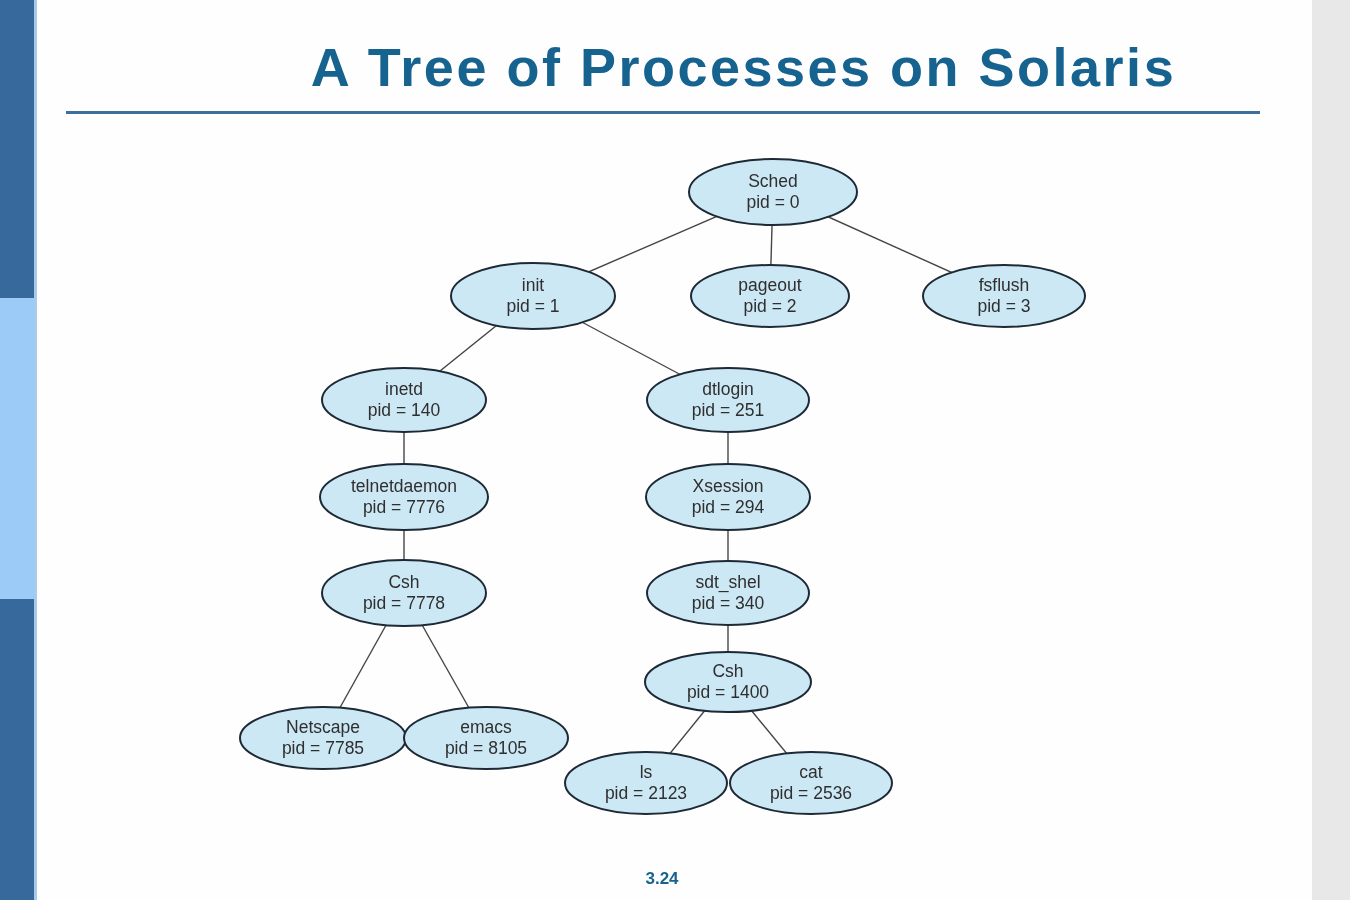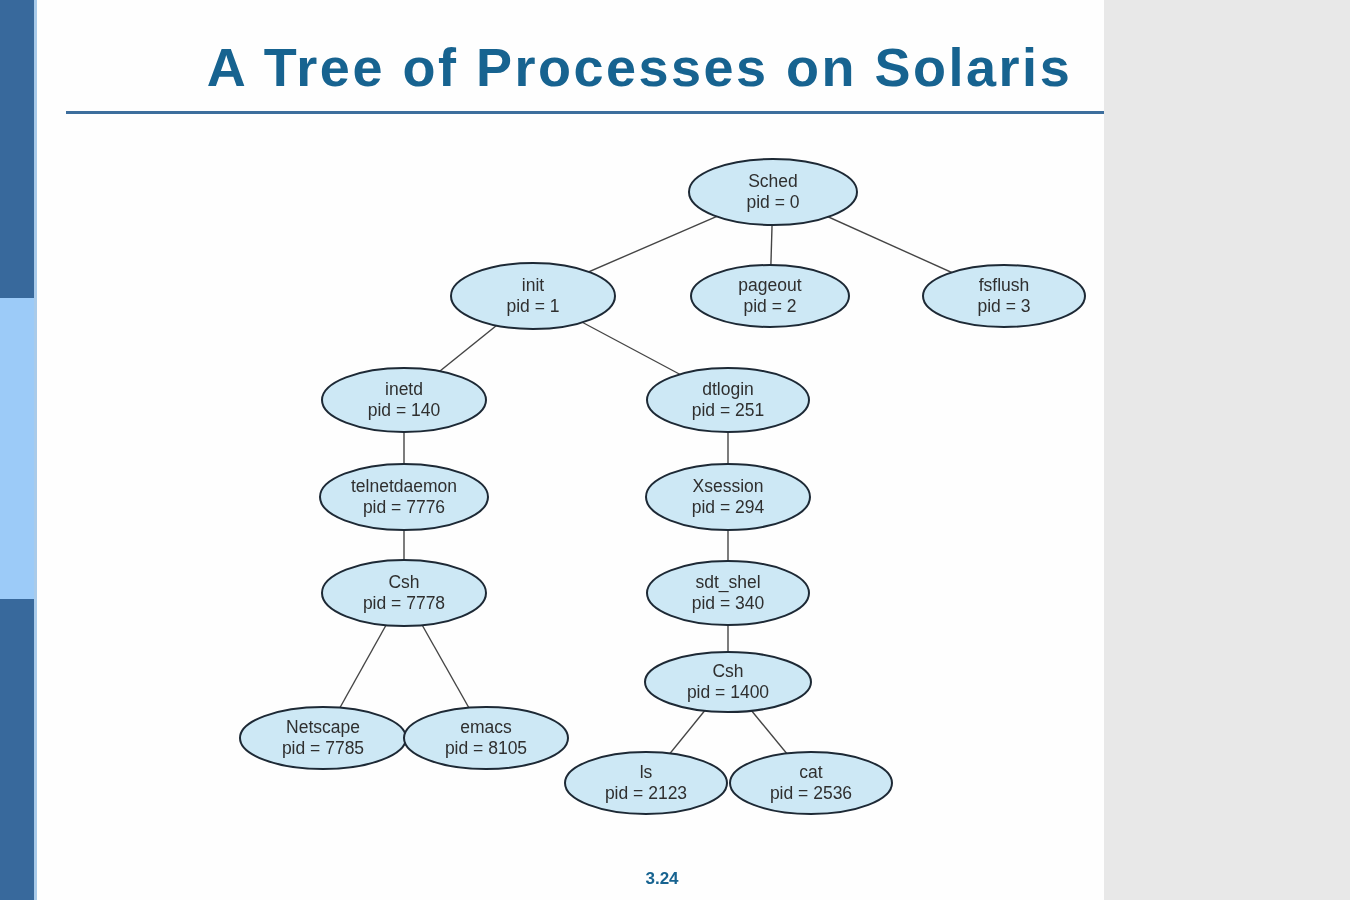--- a/index.html
+++ b/index.html
@@ -1,19 +1,19 @@
 <!DOCTYPE html>
 <html style="--background: #fefefe; --title: #176390; --rule: #3d6e9d; --sidebar-dark: #38699c; --sidebar-light: #9ccbf8; --sidebar-edge: #a9cbea; --node-fill: #cde8f5; --node-border: #1d2935; --node-text: #2f2f2f; --edge: #454545;"><head>
 <meta charset="utf-8">
 <style>
   html, body { margin: 0; padding: 0; }
   body { background: #e8e8e8; }
   .page {
     position: relative;
-    width: 1104px;
+    width: 1312px;
     height: 900px;
     background: var(--background, #fefefe);
     overflow: hidden;
     font-family: "Liberation Sans", sans-serif;
   }
   .sidebar-seg { position: absolute; left: 0; width: 34px; }
   .sidebar-dark-top    { top: 0;     height: 298px; background: var(--sidebar-dark, #38699c); }
   .sidebar-light-mid   { top: 298px; height: 301px; background: var(--sidebar-light, #9ccbf8); }
   .sidebar-dark-bottom { top: 599px; height: 301px; background: var(--sidebar-dark, #38699c); }
   .sidebar-edge { position: absolute; left: 34px; top: 0; width: 3px; height: 900px;

